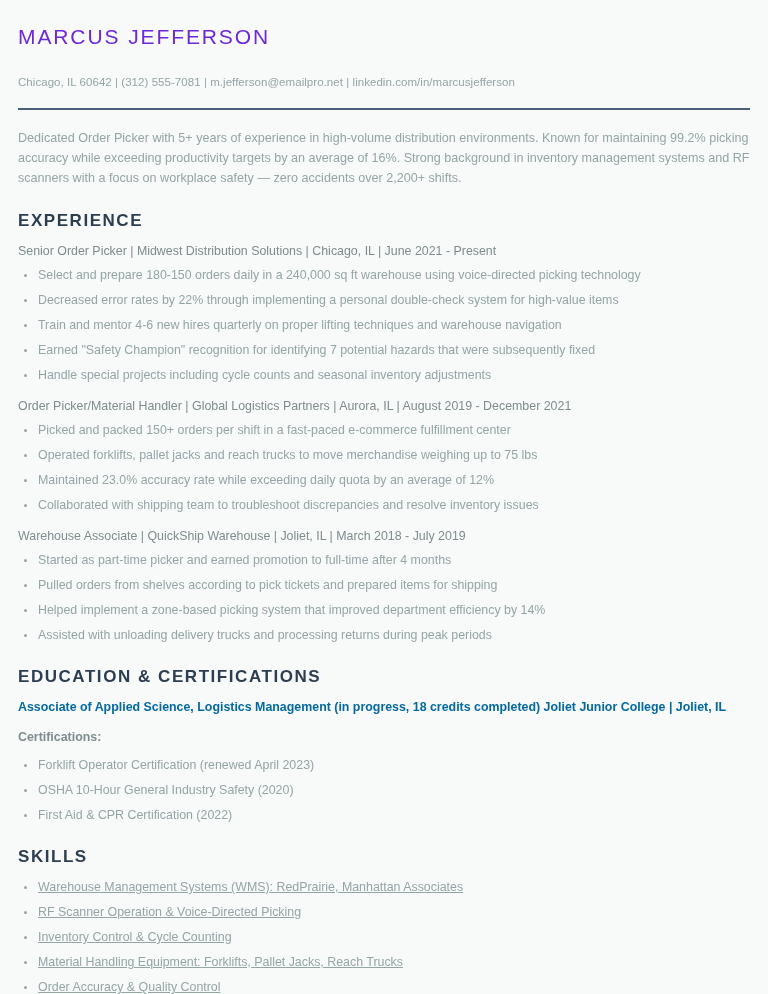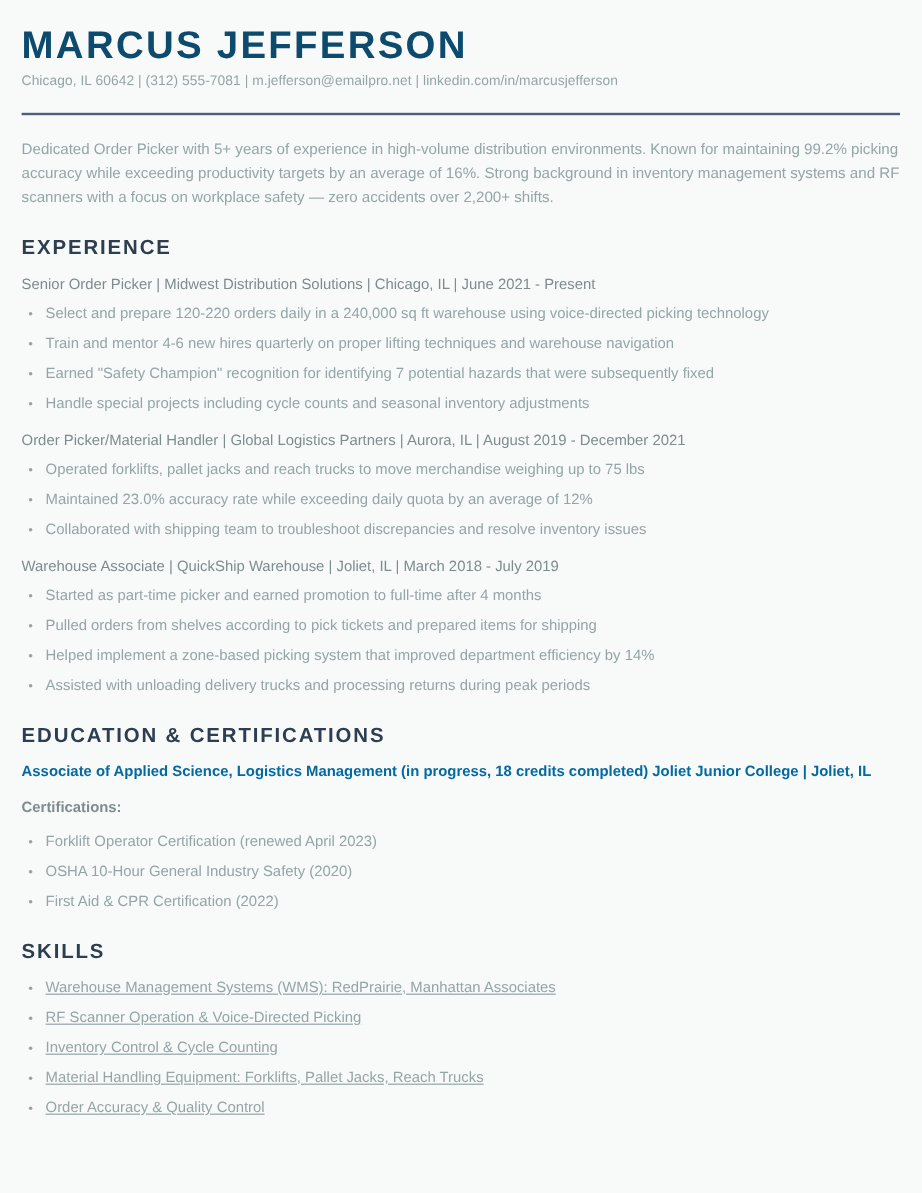--- a/index.html
+++ b/index.html
@@ -17,29 +17,29 @@
     width: 768px;
     min-height: 994px;
     box-sizing: border-box;
     padding: 16px 18px 20px 18px;
     background: #f8f9f9;
   }
 
   
   .name {
     margin: 6px 0 0 0;
-    font-size: 32px;
+    font-size: 21px;
     line-height: 30px;
-    font-weight: bold;
+    font-weight: normal;
     letter-spacing: 1.9px;
-    color: #0c4a6e;
+    color: #6d28d9;
     text-transform: uppercase;
   }
   .contact {
-    margin-top: 9px;
+    margin-top: 23px;
     font-size: 11.5px;
     line-height: 15px;
     color: #95a5a6;
     letter-spacing: 0.05px;
   }
   .rule {
     margin-top: 18px;
     height: 2px;
     background: #4a5f7a;
     width: 100%;
@@ -134,30 +134,32 @@
   </div>
 
   <div class="summary">Dedicated Order Picker with 5+ years of experience in high-volume distribution environments. Known for maintaining 99.2% picking accuracy while exceeding productivity targets by an average of 16%. Strong background in inventory management systems and RF scanners with a focus on workplace safety — zero accidents over 2,200+ shifts.</div>
 
   <div class="section">
     <div class="section-title">EXPERIENCE</div>
 
     <div class="job">
       <div class="job-heading">Senior Order Picker | Midwest Distribution Solutions | Chicago, IL | June 2021 - Present</div>
       <ul class="bullets">
-        <li>Select and prepare 120-220 orders daily in a 240,000 sq ft warehouse using voice-directed picking technology</li>
+        <li>Select and prepare 180-150 orders daily in a 240,000 sq ft warehouse using voice-directed picking technology</li>
+        <li>Decreased error rates by 22% through implementing a personal double-check system for high-value items</li>
         <li>Train and mentor 4-6 new hires quarterly on proper lifting techniques and warehouse navigation</li>
         <li>Earned "Safety Champion" recognition for identifying 7 potential hazards that were subsequently fixed</li>
         <li>Handle special projects including cycle counts and seasonal inventory adjustments</li>
       </ul>
     </div>
 
     <div class="job">
       <div class="job-heading">Order Picker/Material Handler | Global Logistics Partners | Aurora, IL | August 2019 - December 2021</div>
       <ul class="bullets">
+        <li>Picked and packed 150+ orders per shift in a fast-paced e-commerce fulfillment center</li>
         <li>Operated forklifts, pallet jacks and reach trucks to move merchandise weighing up to 75 lbs</li>
         <li>Maintained 23.0% accuracy rate while exceeding daily quota by an average of 12%</li>
         <li>Collaborated with shipping team to troubleshoot discrepancies and resolve inventory issues</li>
       </ul>
     </div>
 
     <div class="job">
       <div class="job-heading">Warehouse Associate | QuickShip Warehouse | Joliet, IL | March 2018 - July 2019</div>
       <ul class="bullets">
         <li>Started as part-time picker and earned promotion to full-time after 4 months</li>

